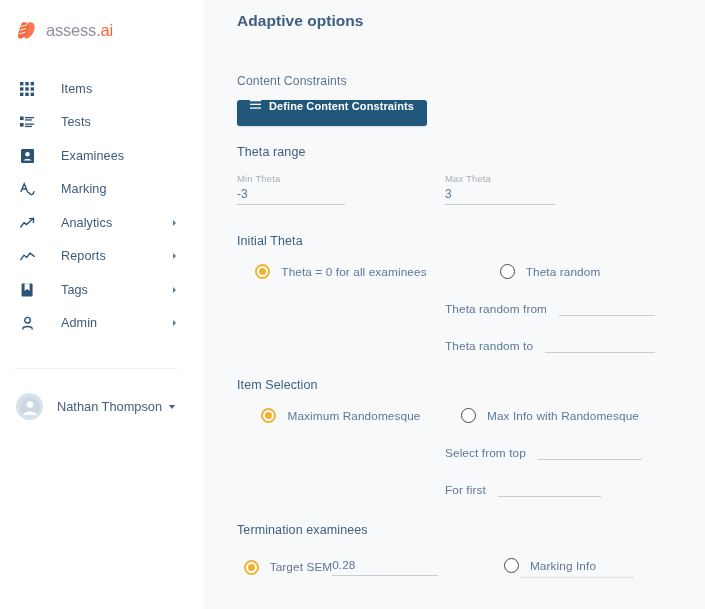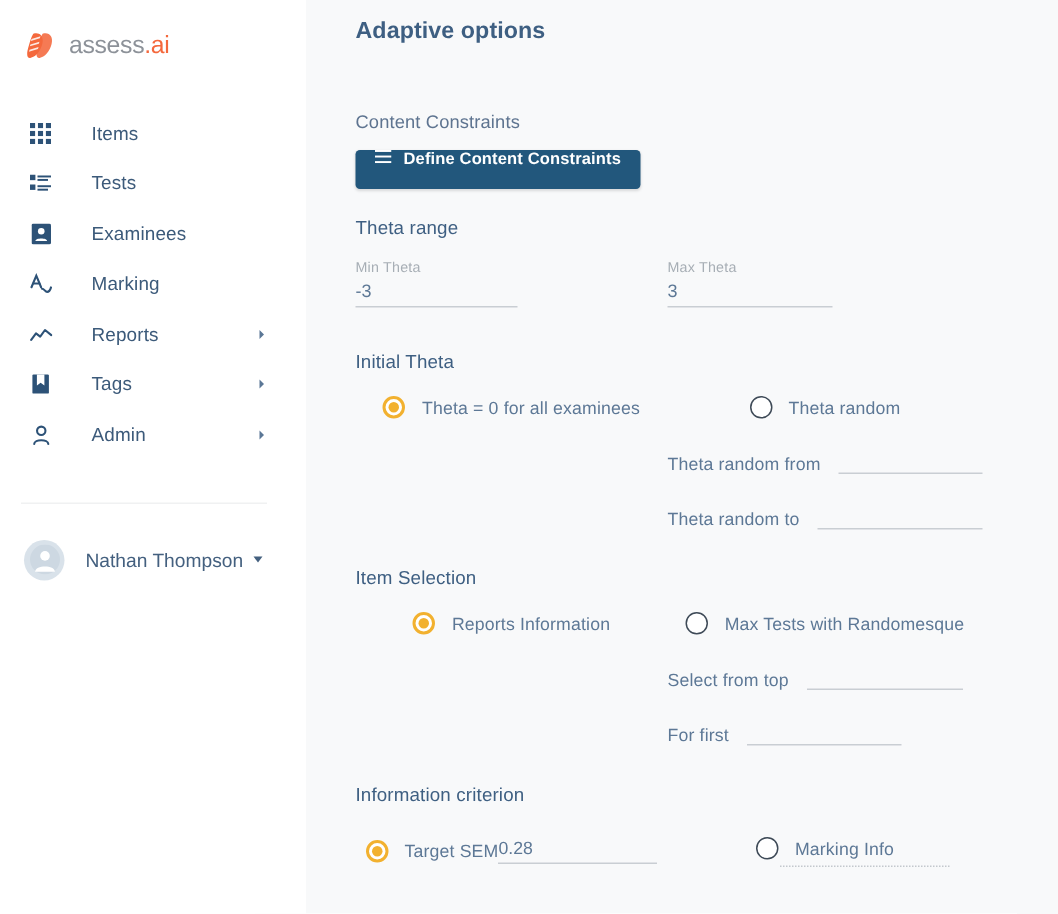--- a/index.html
+++ b/index.html
@@ -243,20 +243,30 @@
         <span class="nav-icon">
           <svg width="15" height="14" viewBox="0 0 15 14" fill="none" stroke="#2d5277" stroke-width="1.4">
             <path d="M1 9.5 L4.2 1.8 L7.4 9.5" stroke-linecap="round"></path>
             <path d="M2.2 7 L6.3 7" stroke-linecap="round"></path>
             <path d="M8 10.5 C9.6 10.5 10 12.6 11.4 12.6 C12.8 12.6 13.6 11 14 9.6" stroke-linecap="round"></path>
           </svg>
         </span>
         <span class="nav-label">Marking</span>
       </div>
 
+      <div class="nav-item">
+        <span class="nav-icon">
+          <svg width="15" height="12" viewBox="0 0 15 12" fill="none" stroke="#2d5277" stroke-width="1.4" stroke-linecap="round" stroke-linejoin="round">
+            <path d="M0.8 10 L4 5.6 L6.6 7.6 L13.2 1.6"></path>
+            <path d="M9.6 1.6 L13.6 1.4 L13.4 5.2"></path>
+          </svg>
+        </span>
+        <span class="nav-label">Analytics</span>
+        <span class="nav-caret"></span>
+      </div>
 
       <div class="nav-item">
         <span class="nav-icon">
           <svg width="15" height="12" viewBox="0 0 15 12" fill="none" stroke="#2d5277" stroke-width="1.4" stroke-linecap="round" stroke-linejoin="round">
             <path d="M0.8 9.6 L4 5.2 L6.8 7.4 L10 3 L14.2 6.4"></path>
           </svg>
         </span>
         <span class="nav-label">Reports</span>
         <span class="nav-caret"></span>
       </div>
@@ -360,42 +370,42 @@
         </div>
       </div>
     </div>
 
     <div style="margin-top:25px;">
       <div class="section-head">Item Selection</div>
       <div class="row2" style="margin-top:16px;">
         <div class="col-l">
           <div class="radio-row">
             <span class="radio on"></span>
-            <span class="radio-label">Reports Information</span>
+            <span class="radio-label">Maximum Randomesque</span>
           </div>
         </div>
         <div class="col-r">
           <div class="radio-row">
             <span class="radio off"></span>
-            <span class="radio-label">Max Tests with Randomesque</span>
+            <span class="radio-label">Max Info with Randomesque</span>
           </div>
           <div class="inline-field" style="margin-top:23px;">
             <span class="inline-label">Select from top</span>
             <span class="inline-line" style="width:104px;"></span>
           </div>
           <div class="inline-field" style="margin-top:23px;">
             <span class="inline-label">For first</span>
             <span class="inline-line" style="width:103px;"></span>
           </div>
         </div>
       </div>
     </div>
 
     <div style="margin-top:26px;">
-      <div class="section-head">Information criterion</div>
+      <div class="section-head">Termination examinees</div>
       <div class="row2" style="margin-top:21px;">
         <div class="col-l">
           <div class="radio-row">
             <span class="radio on"></span>
             <span class="radio-label">Target SEM</span>
             <span class="inline-input" style="margin-left:0;width:106px;">0.28</span>
           </div>
         </div>
         <div class="col-r">
           <div class="radio-row">

